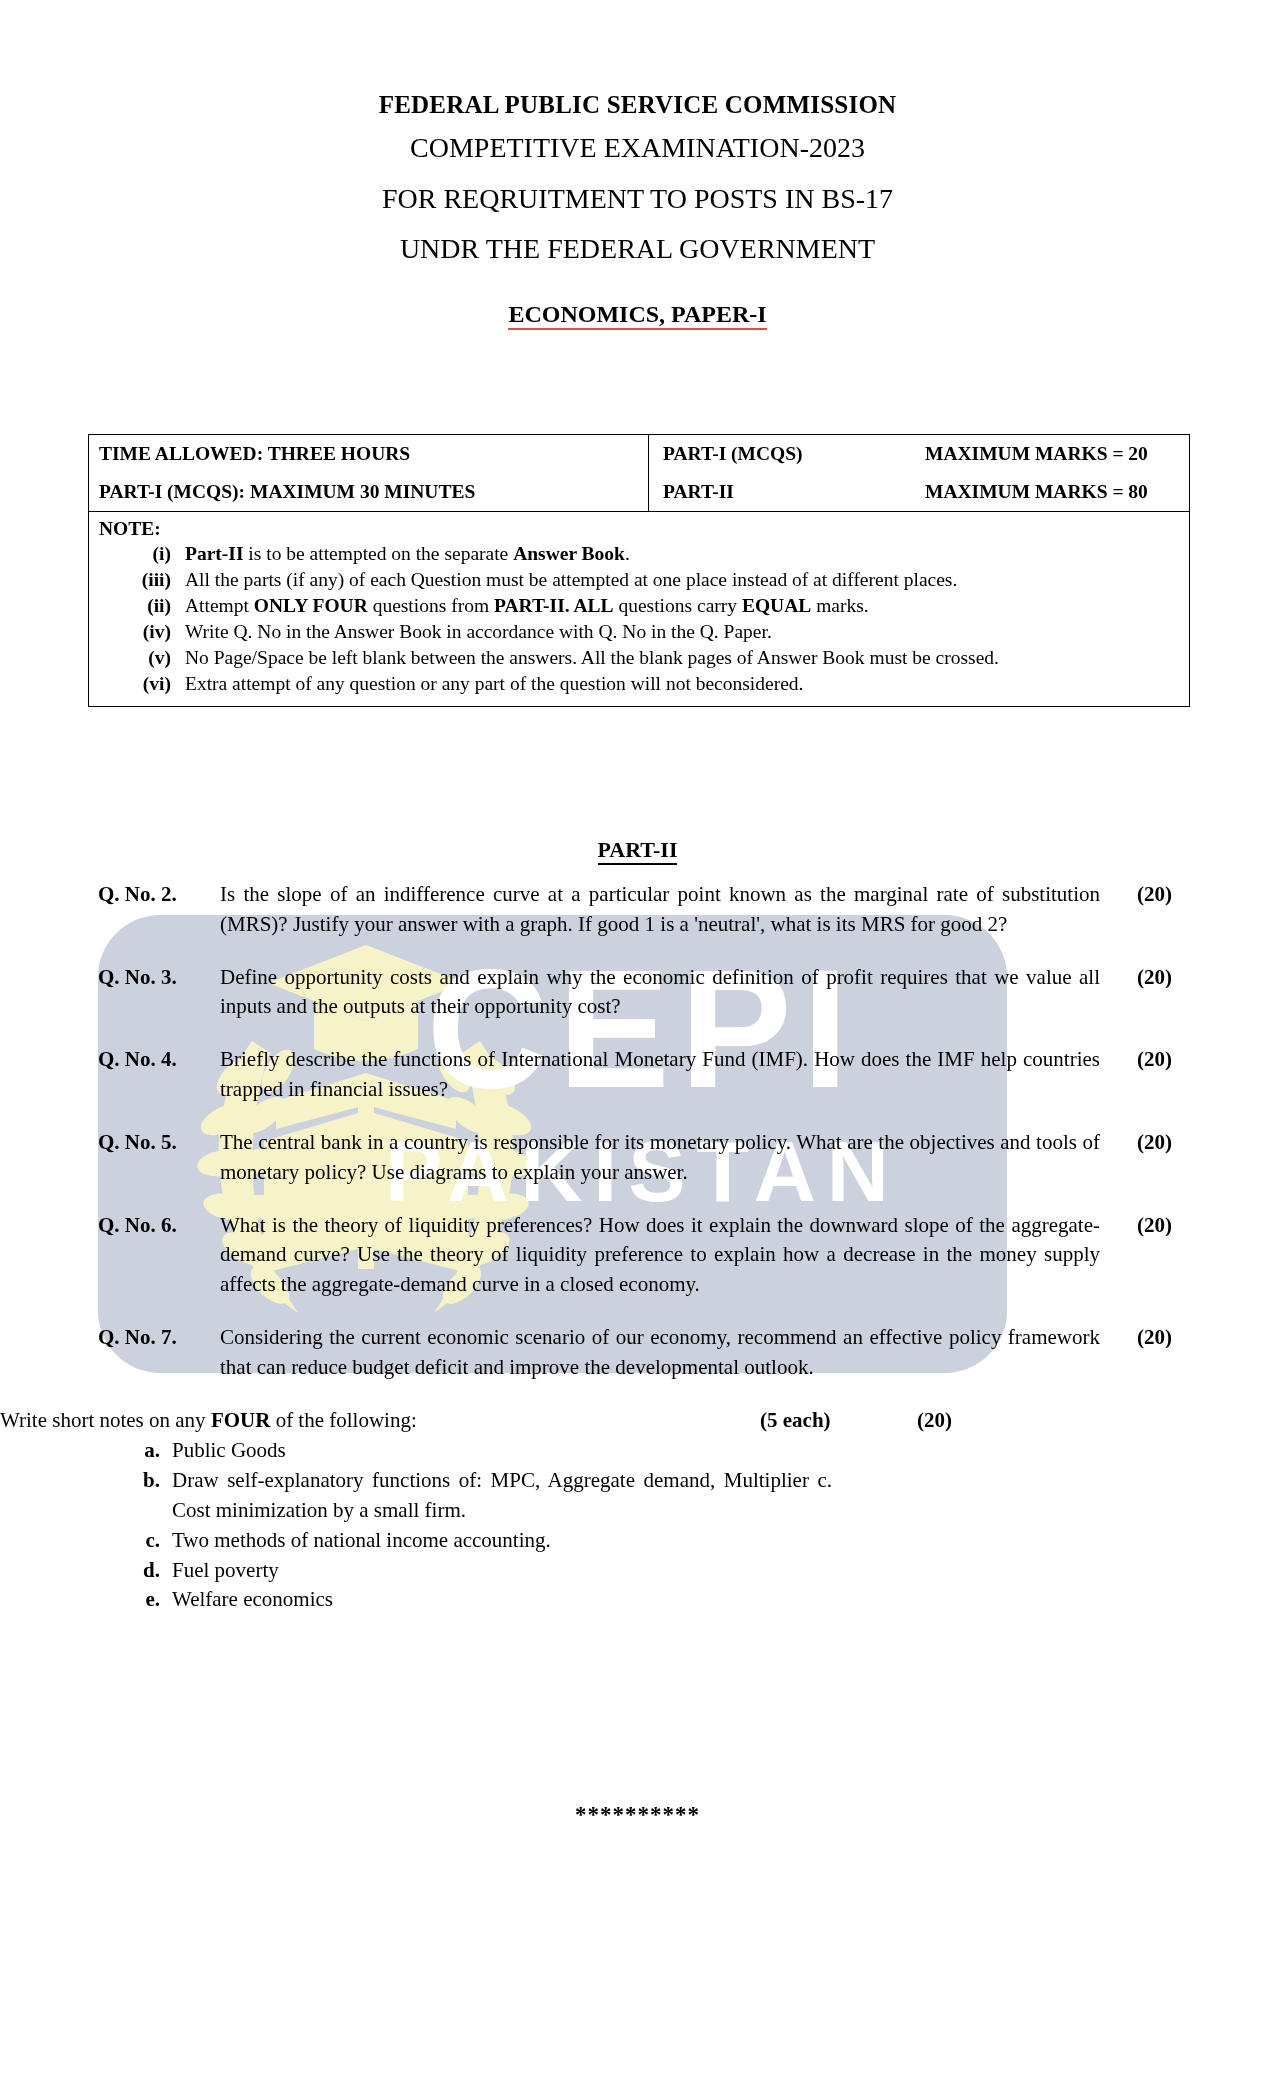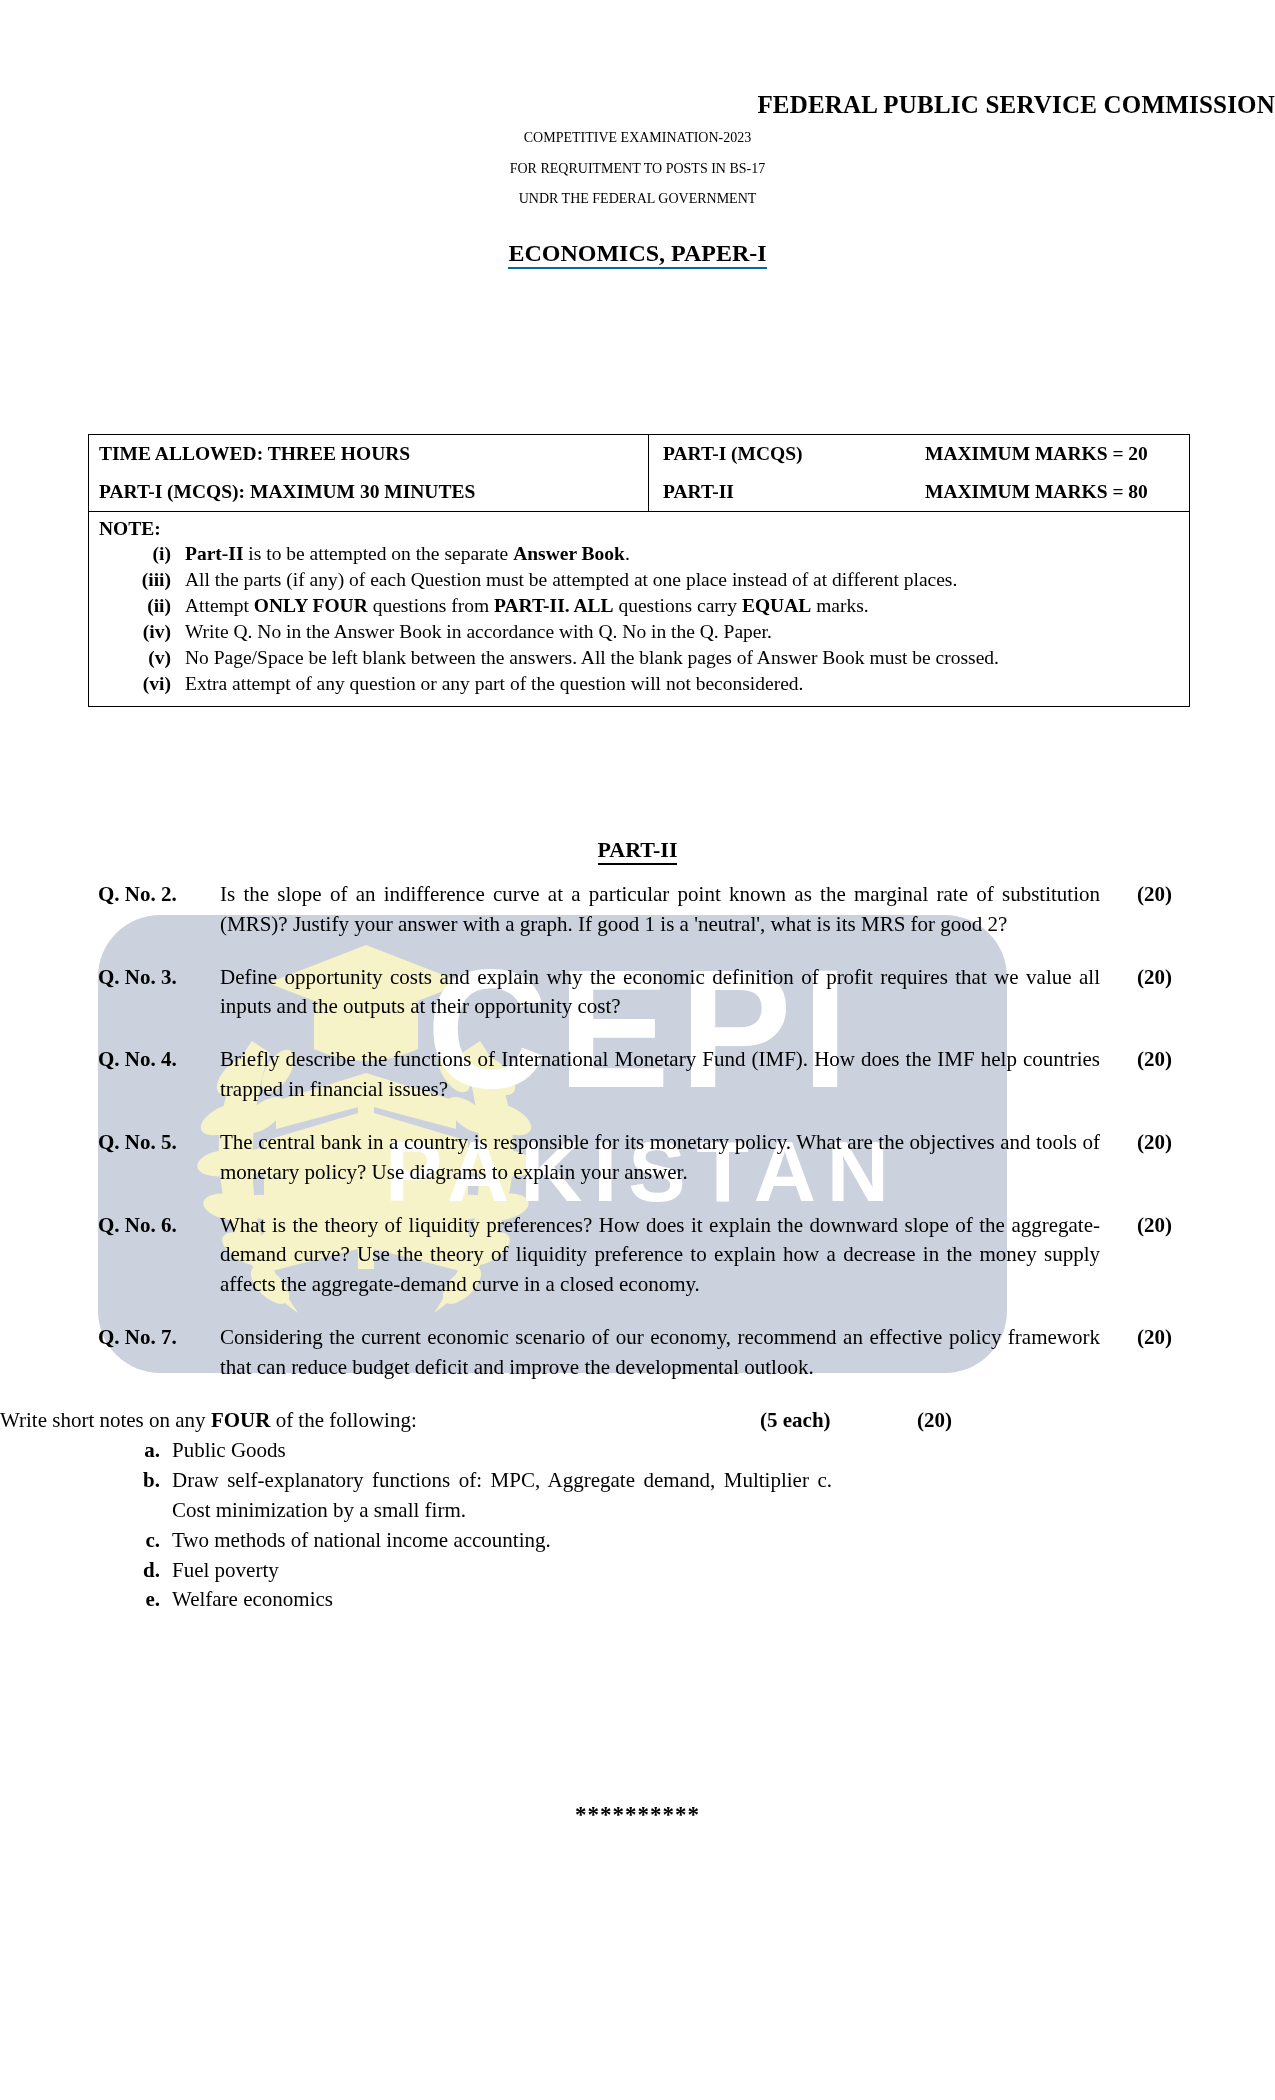--- a/index.html
+++ b/index.html
@@ -10,28 +10,28 @@
     color:#000;
     position:relative;
     overflow:hidden;
   }
   .page{position:relative;width:1275px;height:2100px;}
 
   
   .hdr{text-align:center;}
   .hdr-main{
     font-size:25px;font-weight:bold;letter-spacing:.2px;
-    margin-top:92px;line-height:1.05;text-align:right;
-  }
-  .hdr-sub{font-size:14px;line-height:1.45;margin-top:10px;}
+    margin-top:92px;line-height:1.05;
+  }
+  .hdr-sub{font-size:28px;line-height:1.45;margin-top:10px;}
   .paper-title{
     text-align:center;font-size:24px;font-weight:bold;
     margin-top:31px;
   }
-  .paper-title span{border-bottom:2px solid #0369a1;padding-bottom:1px;}
+  .paper-title span{border-bottom:2px solid #ef4444;padding-bottom:1px;}
 
   
   .infotable{
     position:absolute;left:88px;top:342px;width:1100px;
     border:1.6px solid #000;border-collapse:collapse;
     font-size:19.5px;font-weight:bold;
   }
   .it-row{display:flex;}
   .it-left{
     width:560px;box-sizing:border-box;

